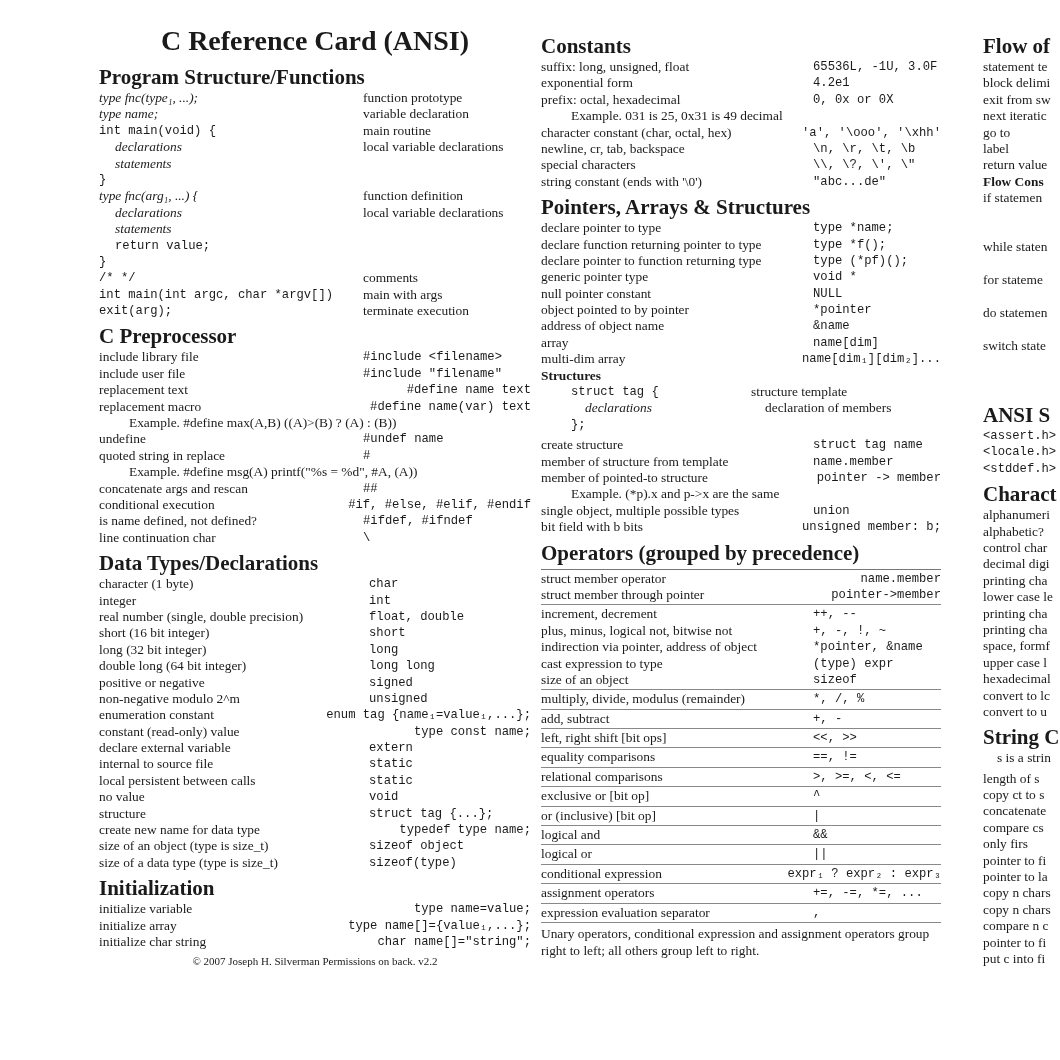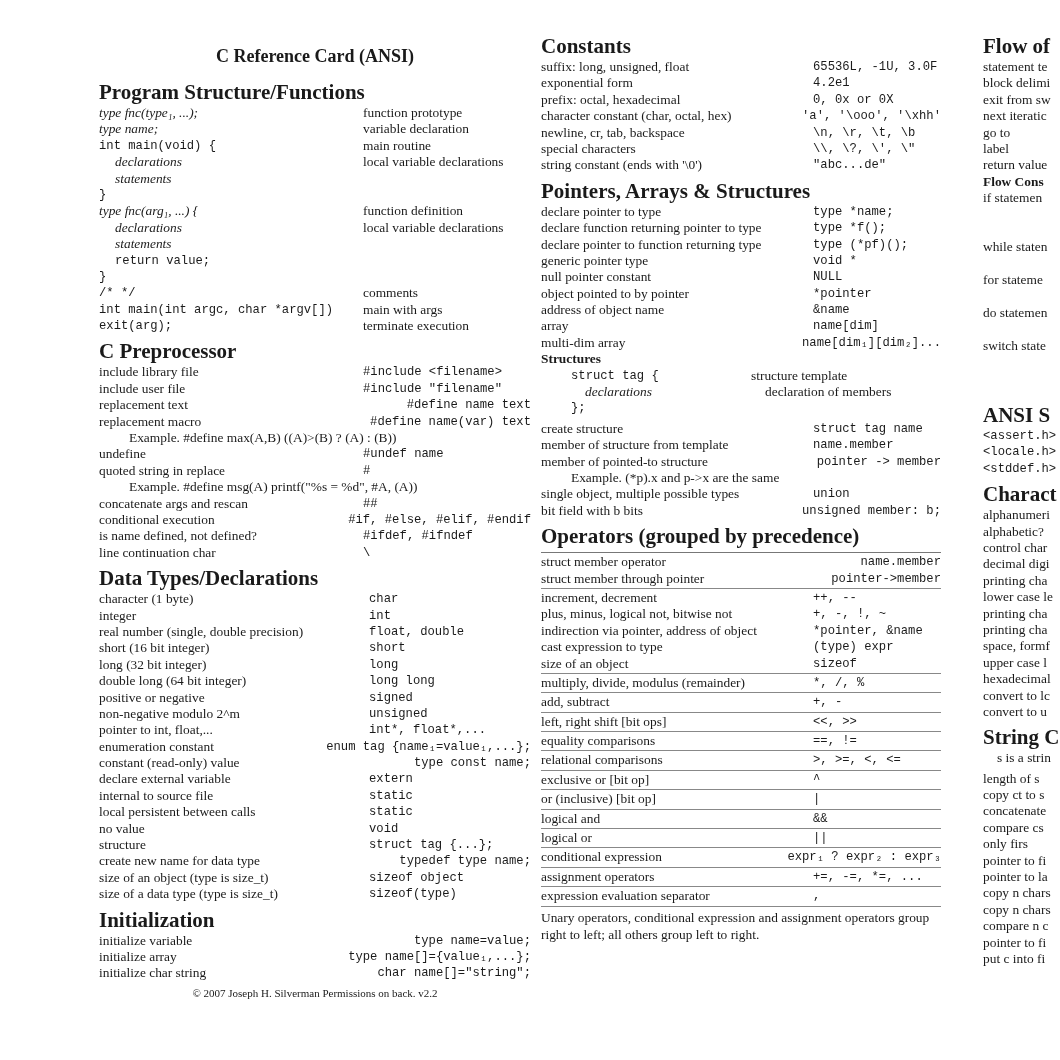--- a/index.html
+++ b/index.html
@@ -2,21 +2,21 @@
 <html><head>
 <meta charset="utf-8">
 <style>
   html,body{margin:0;padding:0;background:#ffffff;}
   body{width:1060px;height:1060px;overflow:hidden;position:relative;color:#1a1a1a;
        font-family:"Liberation Serif","DejaVu Serif",serif;font-size:13.4px;}
   .col{position:absolute;top:0;}
   .c1{left:99px;width:432px;}
   .c2{left:541px;width:400px;}
   .c3{left:983px;width:200px;}
-  .title{font-weight:bold;font-size:18px;text-align:center;margin-top:41px;height:30px;line-height:30px;}
+  .title{font-weight:bold;font-size:28px;text-align:center;margin-top:26px;height:30px;line-height:30px;}
   h2{font-weight:bold;font-size:21px;margin:0;line-height:26px;height:26px;}
   h3{font-weight:bold;font-size:13.4px;margin:0;line-height:16.4px;}
   .row{display:flex;justify-content:space-between;line-height:16.4px;height:16.4px;white-space:nowrap;}
   .row .l{flex:0 0 auto;}
   .row .r{flex:0 0 auto;text-align:left;}
   .row.rr .r{text-align:center;}
   .tt{font-family:"Liberation Mono","DejaVu Sans Mono",monospace;font-size:12.2px;}
   .it{font-style:italic;}
   .ex{padding-left:30px;line-height:16.4px;height:16.4px;white-space:nowrap;}
   .ind{padding-left:16px;}
@@ -184,24 +184,20 @@
           <span class="r tt">long long</span>
         </div>
         <div class="row">
           <span class="l">positive or negative</span>
           <span class="r tt">signed</span>
         </div>
         <div class="row">
           <span class="l">non-negative modulo 2^m</span>
           <span class="r tt">unsigned</span>
         </div>
-        <div class="row">
-          <span class="l">pointer to int, float,...</span>
-          <span class="r tt">int*, float*,...</span>
-        </div>
         <div class="row rr">
           <span class="l">enumeration constant</span>
           <span class="r tt">enum tag {name₁=value₁,...};</span>
         </div>
         <div class="row rr">
           <span class="l">constant (read-only) value</span>
           <span class="r tt">type const name;</span>
         </div>
         <div class="row">
           <span class="l">declare external variable</span>
@@ -268,20 +264,21 @@
           <span class="r tt">65536L, -1U, 3.0F</span>
         </div>
         <div class="row">
           <span class="l">exponential form</span>
           <span class="r tt">4.2e1</span>
         </div>
         <div class="row">
           <span class="l">prefix: octal, hexadecimal</span>
           <span class="r tt">0, 0x or 0X</span>
         </div>
+        <div class="ex">Example. 031 is 25, 0x31 is 49 decimal</div>
         <div class="row rr">
           <span class="l">character constant (char, octal, hex)</span>
           <span class="r tt">'a', '\ooo', '\xhh'</span>
         </div>
         <div class="row">
           <span class="l">newline, cr, tab, backspace</span>
           <span class="r tt">\n, \r, \t, \b</span>
         </div>
         <div class="row">
           <span class="l">special characters</span>

